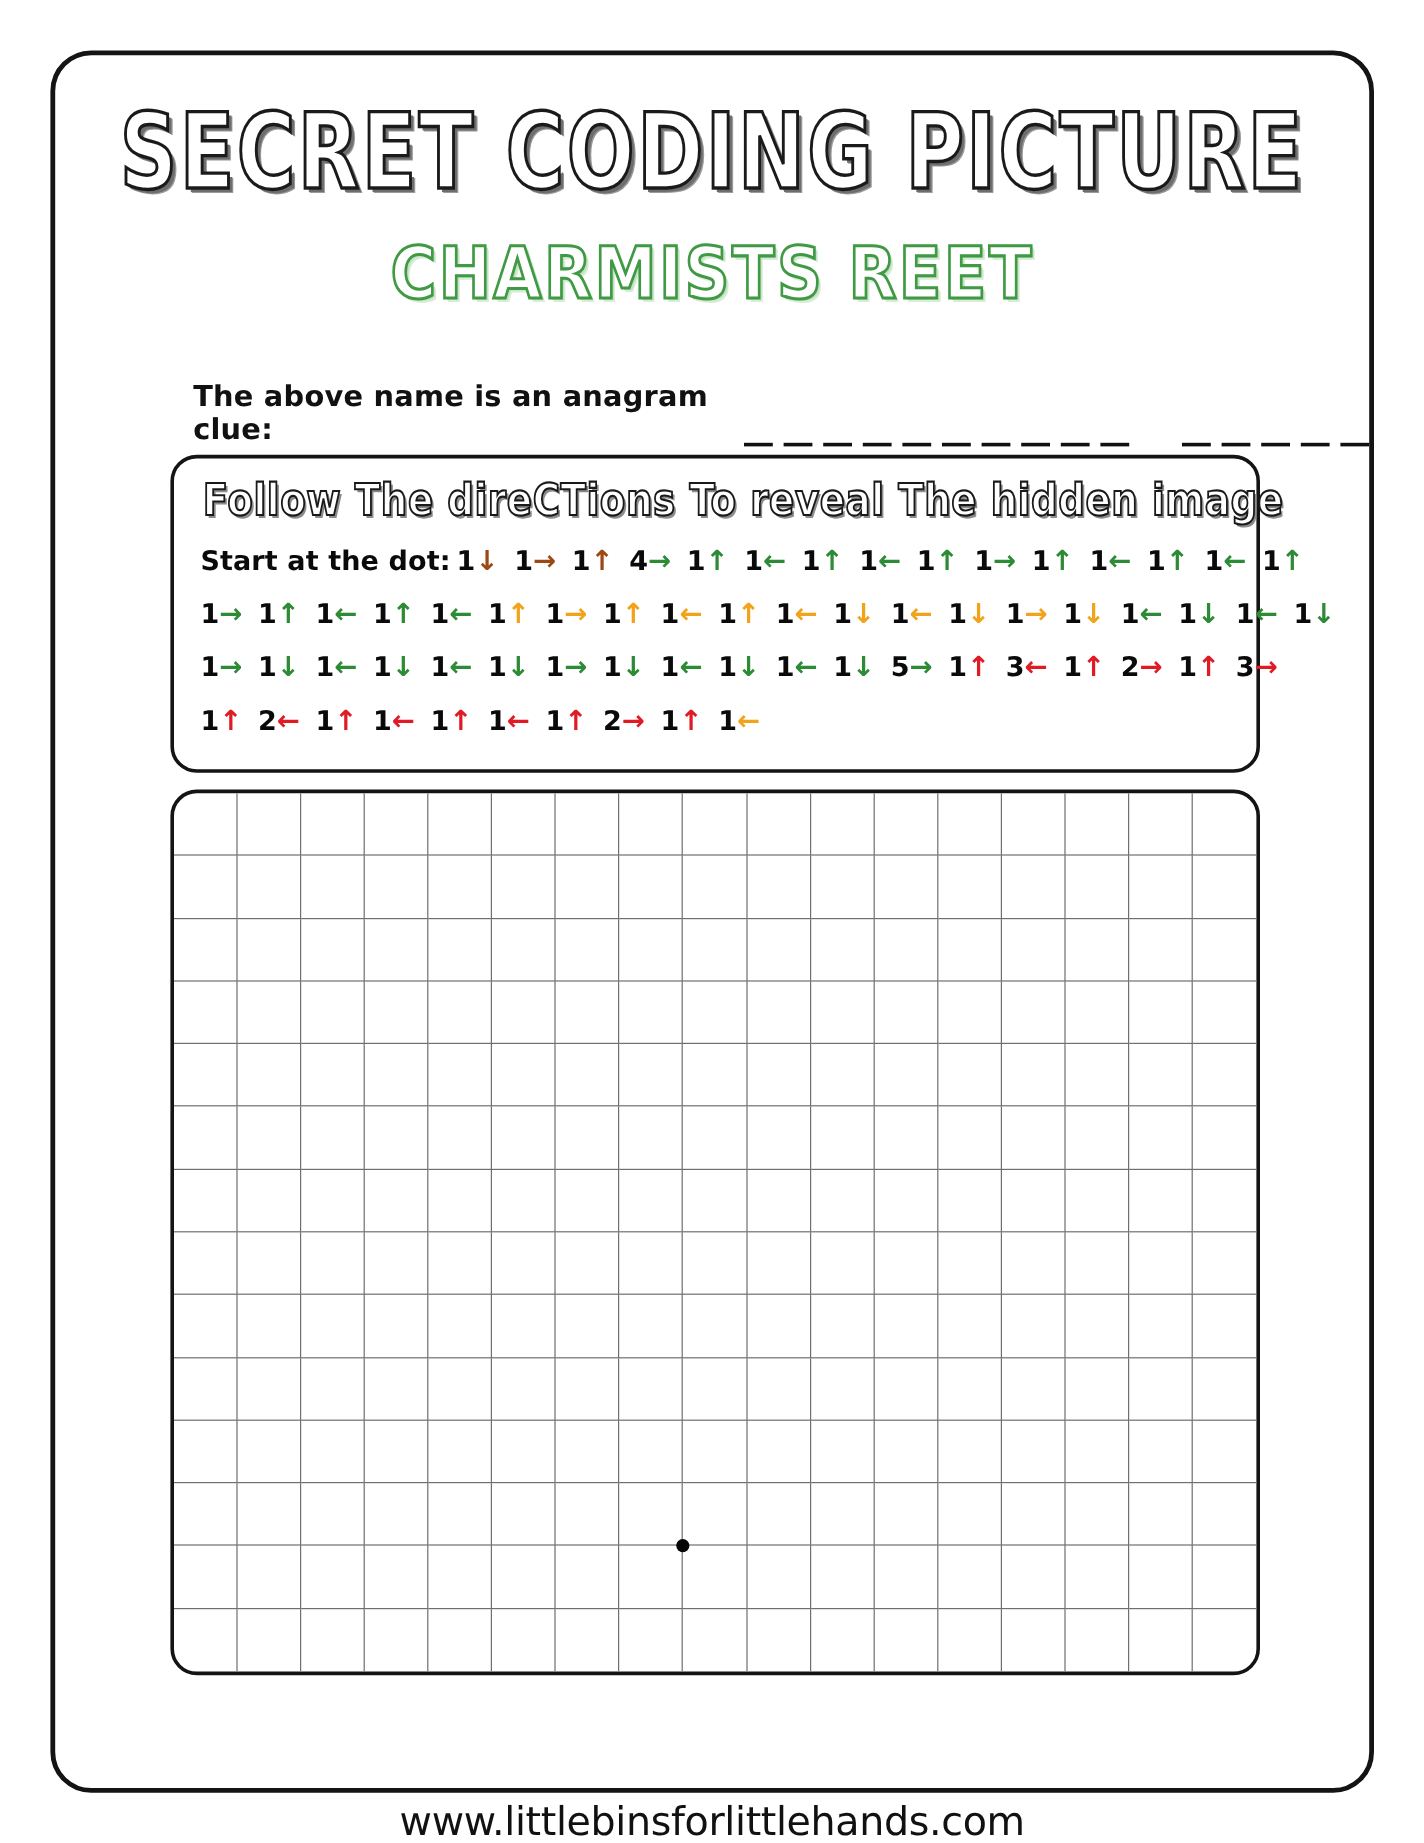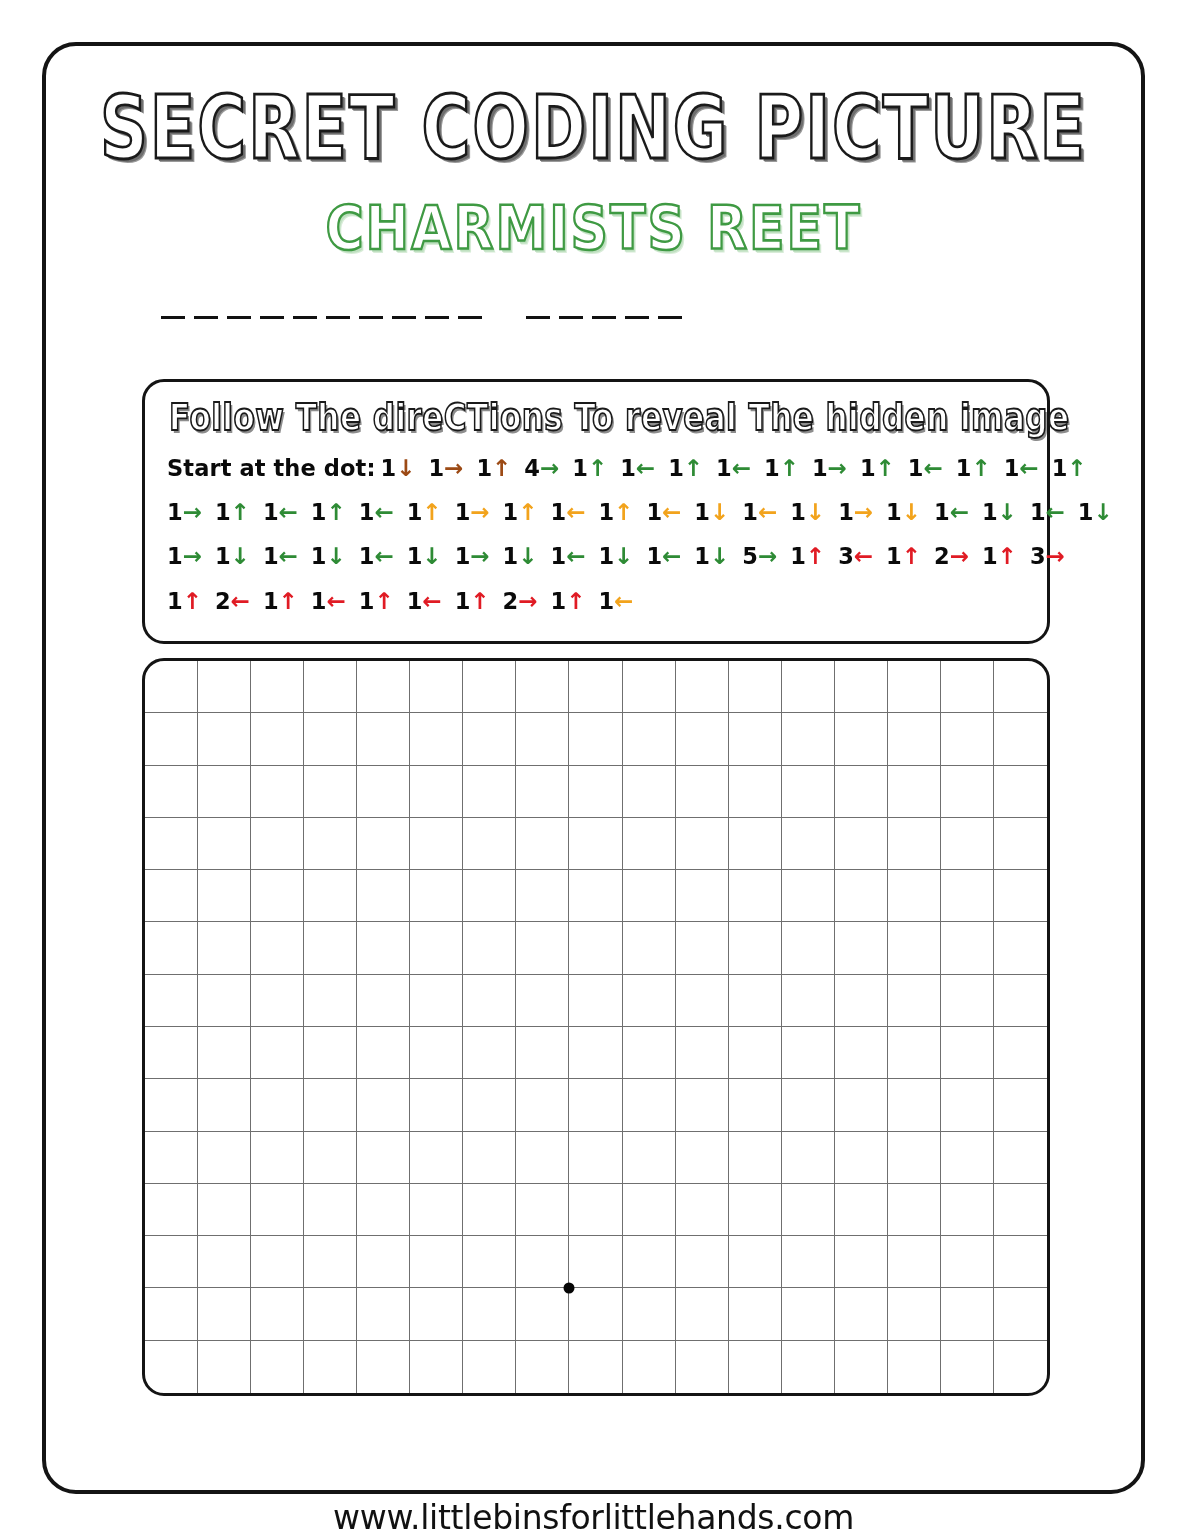--- a/index.html
+++ b/index.html
@@ -173,20 +173,21 @@
 </style>
 </head>
 <body>
 
 <div class="page-frame">
 
   <div class="title-main">SECRET CODING PICTURE</div>
   <div class="title-sub">CHARMISTS REET</div>
 
   <div class="anagram-row">
+    <span class="anagram-label">The above name is an anagram clue:</span>
     <span class="blank-group" id="blanks1">
         <span class="blank"></span>
         <span class="blank"></span>
         <span class="blank"></span>
         <span class="blank"></span>
         <span class="blank"></span>
         <span class="blank"></span>
         <span class="blank"></span>
         <span class="blank"></span>
         <span class="blank"></span>

